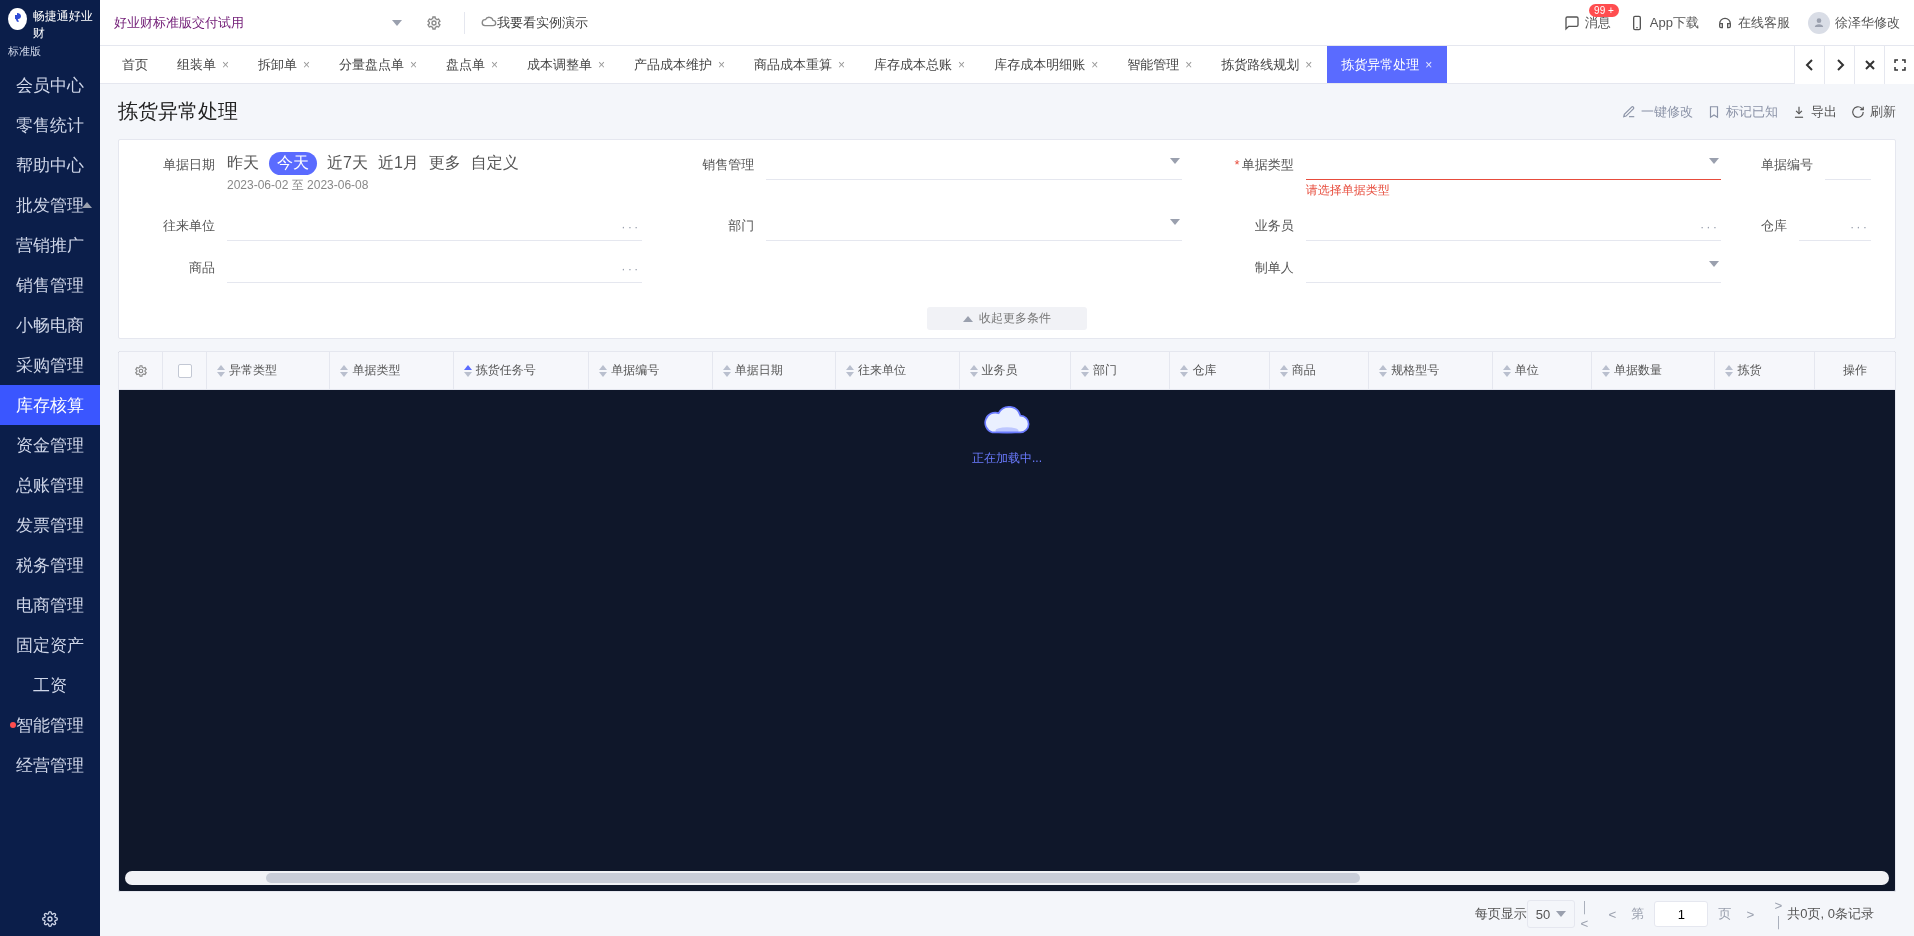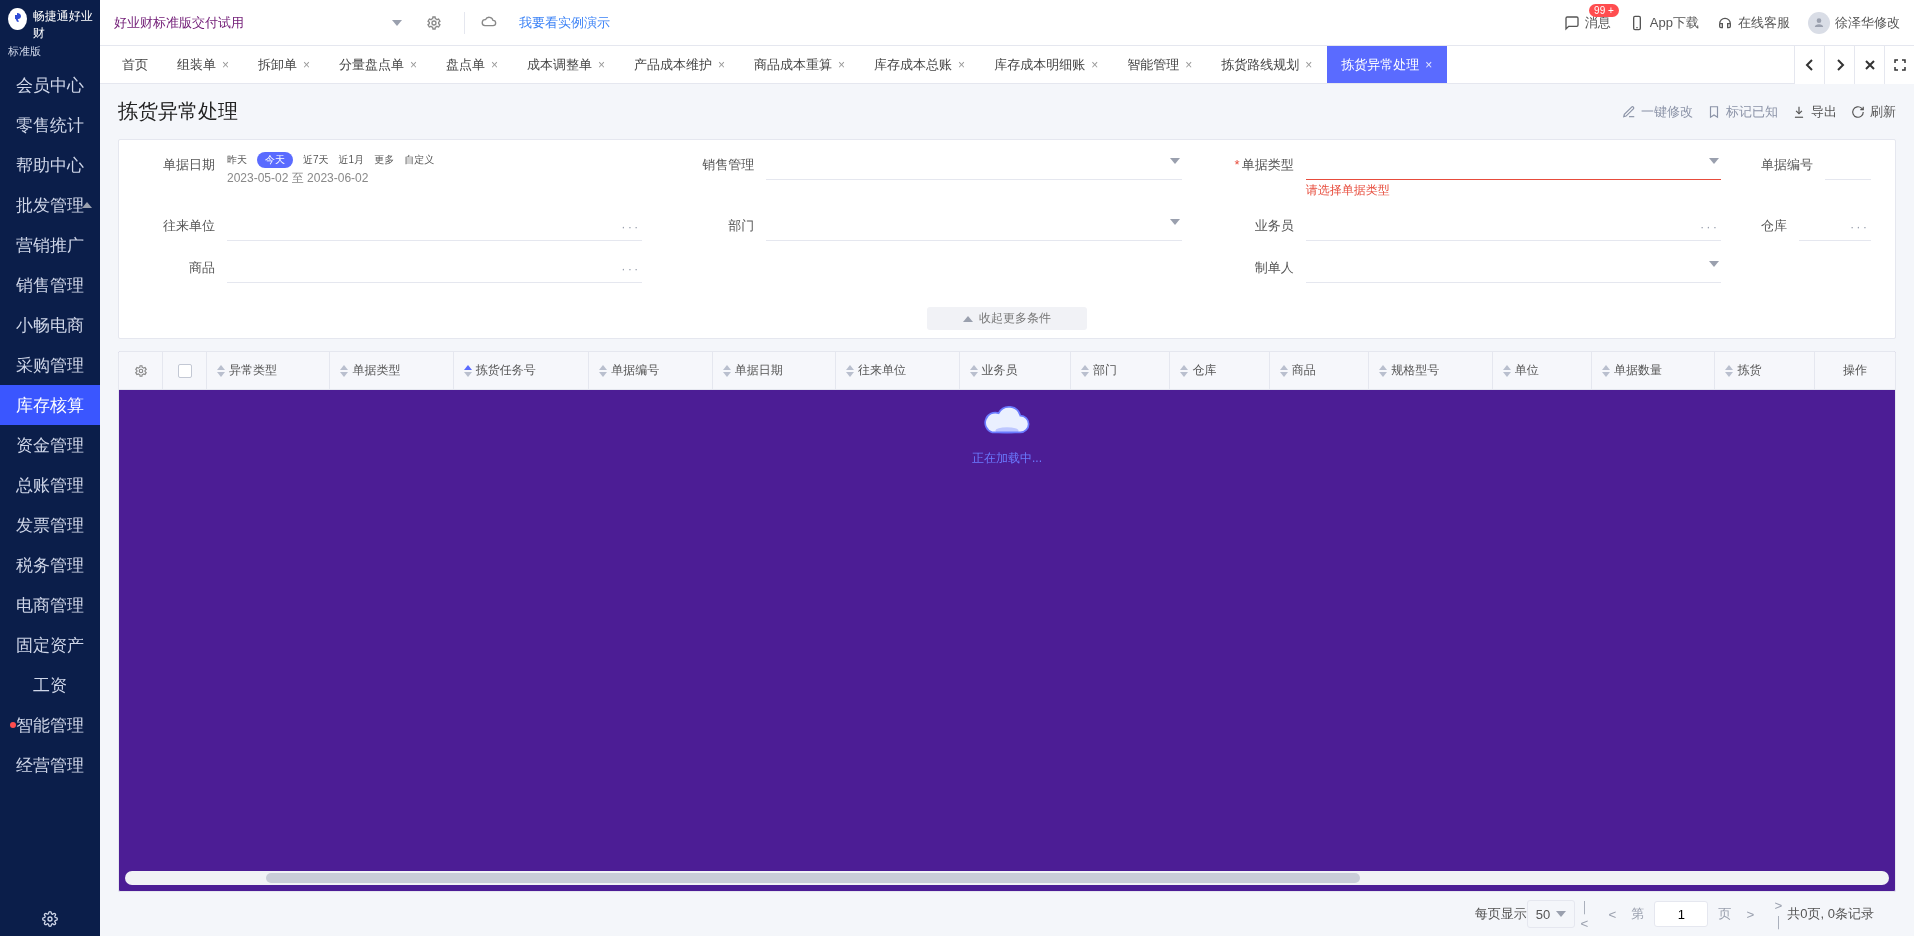--- a/index.html
+++ b/index.html
@@ -52,21 +52,21 @@
   
   .topbar {
     height:var(--toolbar-h); background:#fff; display:flex; align-items:center;
     padding:0 14px; border-bottom:1px solid var(--border);
   }
   .suite-select { display:flex; align-items:center; gap:8px; color:#701a75; cursor:pointer; }
   .suite-select .chev { margin-left:140px; }
   .top-icon-btn { width:28px; height:28px; display:flex; align-items:center; justify-content:center; margin-left:18px; cursor:pointer; color:#888; }
   .top-icon-btn svg { width:16px; height:16px; }
   .divider-v { width:1px; height:22px; background:var(--border); margin:0 16px; }
-  .demo-link { display:flex; align-items:center; gap:22px; color:#3b82f6; cursor:pointer; }
+  .demo-link { display:flex; align-items:center; gap:0; color:#404040; cursor:pointer; }
   .top-right { margin-left:auto; display:flex; align-items:center; gap:18px; }
   .tr-item { display:flex; align-items:center; gap:5px; color:#555; cursor:pointer; position:relative; }
   .tr-item svg { width:16px; height:16px; }
   .badge-99 {
     position:absolute; top:-10px; right:-8px; background:#ff4d4f; color:#fff; font-size:10px;
     padding:1px 5px; border-radius:8px; white-space:nowrap;
   }
   .avatar { width:22px; height:22px; border-radius:50%; background:#d9dde6; display:flex; align-items:center; justify-content:center; }
   .avatar svg { width:14px; height:14px; fill:#9aa0ae; }
 
@@ -118,42 +118,42 @@
   .f-input {
     width:100%; height:28px; border:none; border-bottom:1px solid var(--border); padding:0 22px 0 2px;
     font-size:13px; color:#333; background:#fff; position:relative;
   }
   .in-wrap { position:relative; }
   .in-wrap .tail-icon {
     position:absolute; right:2px; top:6px; color:#9aa0ae; pointer-events:none;
   }
   .in-wrap .tail-icon.btn { pointer-events:auto; cursor:pointer; }
   .date-presets { display:flex; gap:10px; align-items:center; flex-wrap:wrap; }
-  .dp { color:#555; cursor:pointer; font-size:10px; }
+  .dp { color:#555; cursor:pointer; font-size:16px; }
   .dp.active { background:var(--primary); color:#fff; border-radius:20px; padding:1px 8px; }
   .date-range { color:#888; font-size:12px; margin-top:2px; }
   .err-msg { color:var(--danger); font-size:12px; margin-top:2px; }
   .filter-actions { display:flex; flex-direction:column; gap:10px; align-items:flex-end; }
   .btn-primary {
     background:var(--primary); color:#fff; border:none; border-radius:4px; height:30px; padding:0 18px;
     font-size:13px; cursor:pointer;
   }
   .btn-outline {
     background:#fff; color:var(--primary); border:1px solid var(--primary); border-radius:4px;
     height:30px; padding:0 18px; font-size:13px; cursor:pointer;
   }
   .collapse-bar {
     margin:10px auto 0 auto; width:160px; text-align:center; background:#f1f2f6; color:#777;
     font-size:12px; padding:3px 0; border-radius:3px; cursor:pointer; display:flex; gap:6px;
     align-items:center; justify-content:center;
   }
 
   
   .table-wrap { padding:12px 18px 0 18px; flex:1 1 auto; display:flex; flex-direction:column; min-height:0; }
-  .table-card { background:#4c1d95; border:1px solid var(--border); border-radius:2px; flex:1 1 auto; display:flex; flex-direction:column; min-height:0; }
+  .table-card { background:#0f172a; border:1px solid var(--border); border-radius:2px; flex:1 1 auto; display:flex; flex-direction:column; min-height:0; }
   .thead {
     display:flex; align-items:center; height:38px; background:#f6f7fb; border-bottom:1px solid var(--border);
     overflow:hidden; position:relative;
   }
   .th {
     display:flex; align-items:center; gap:4px; padding:0 10px; color:#555; font-size:12px;
     border-right:1px solid var(--border); height:100%; white-space:nowrap; flex:1 0 auto;
   }
   .th.fixed-gear { width:44px; flex:0 0 44px; justify-content:center; }
   .th.fixed-chk  { width:44px; flex:0 0 44px; justify-content:center; }
@@ -467,21 +467,21 @@
             <div class="f-label">单据日期</div>
             <div class="f-body">
               <div class="date-presets">
                 <span class="dp">昨天</span>
                 <span class="dp active">今天</span>
                 <span class="dp">近7天</span>
                 <span class="dp">近1月</span>
                 <span class="dp">更多</span>
                 <span class="dp">自定义</span>
               </div>
-              <div class="date-range">2023-05-02 至 2023-06-02</div>
+              <div class="date-range">2023-06-02 至 2023-06-08</div>
             </div>
           </div>
 
           <div class="f-field">
             <div class="f-label">销售管理</div>
             <div class="f-body in-wrap">
               <input class="f-input" style="">
               <span class="tail-icon chev-down"></span>
             </div>
           </div>

